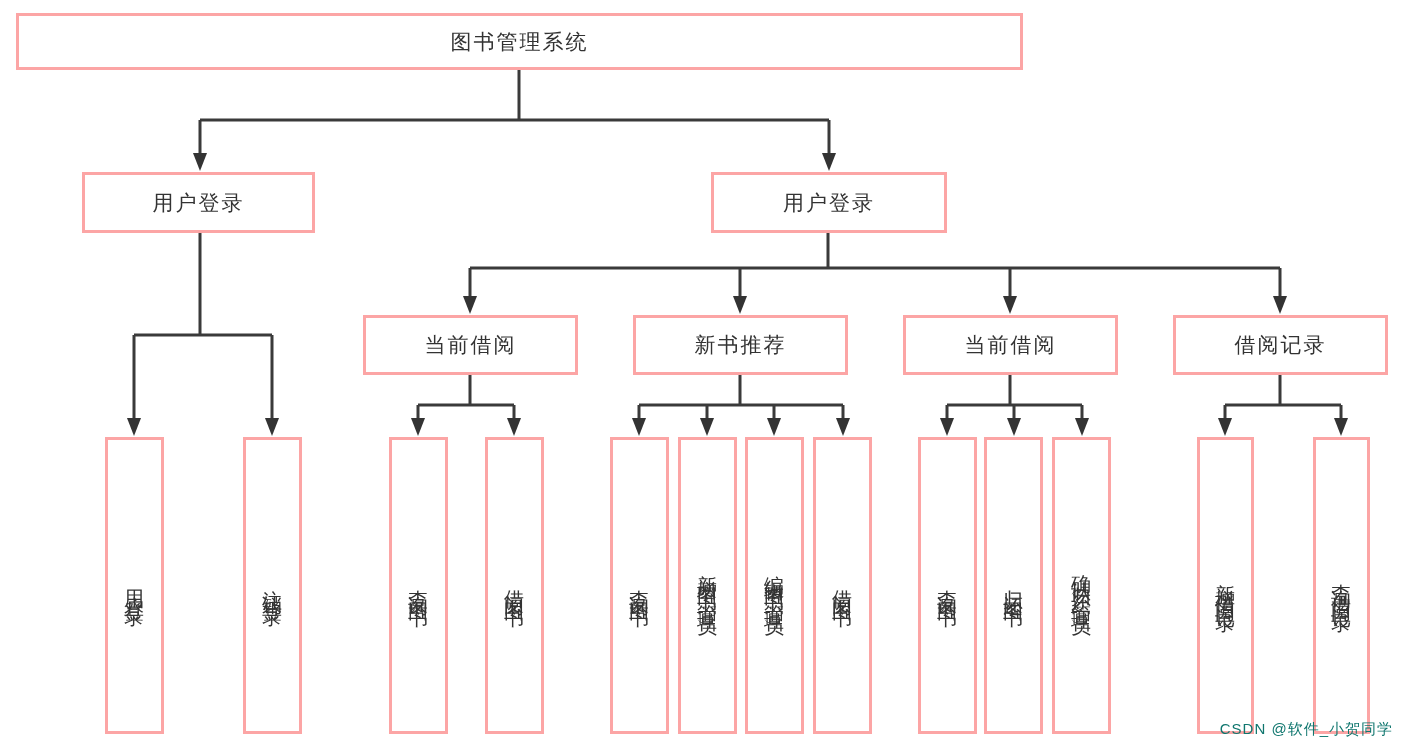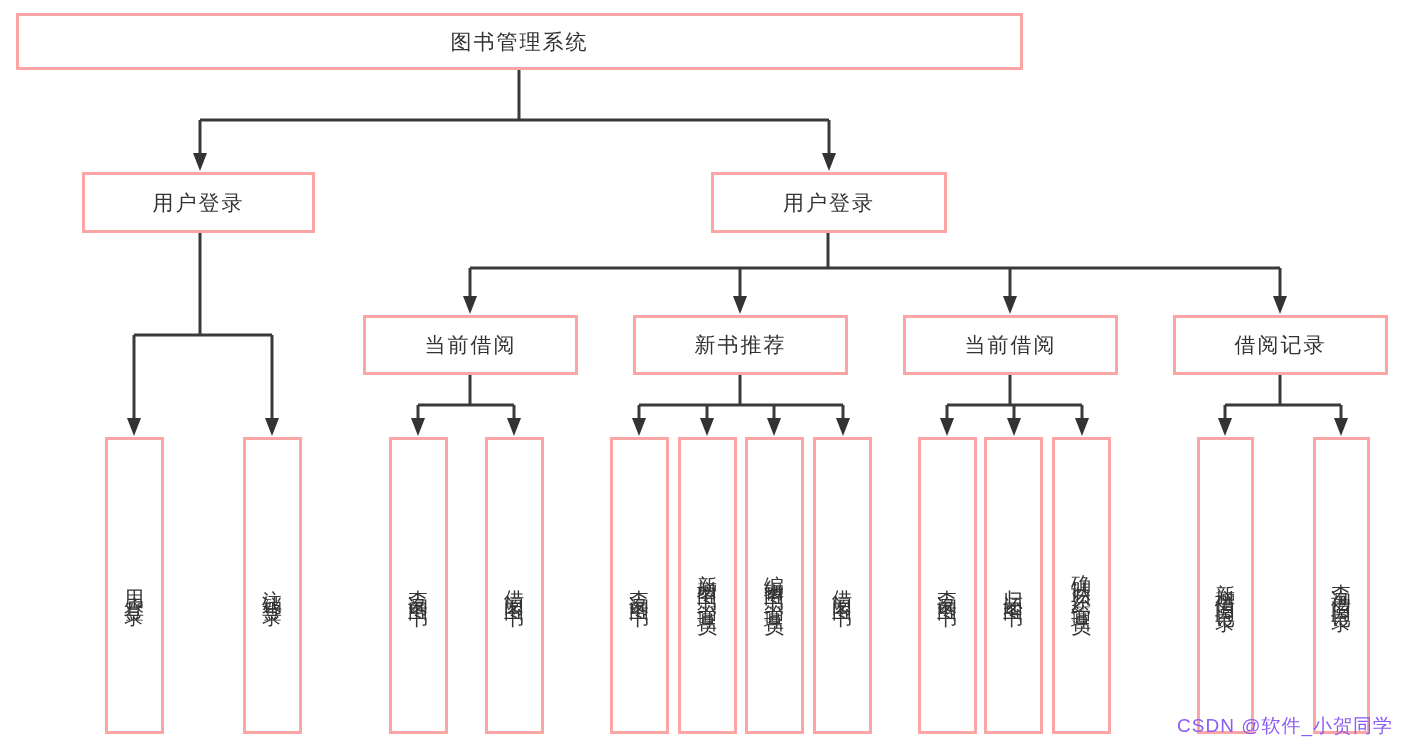--- a/index.html
+++ b/index.html
@@ -58,22 +58,22 @@
   .l-b2{left:813px;}
   .l-q3{left:918px;}
   .l-ret{left:984px;}
   .l-conf{left:1052px;}
   .l-addr{left:1197px;}
   .l-qr{left:1313px;}
   #watermark{
     position:absolute;
     right:12px;
     bottom:8px;
-    color:#8b5cf6;
-    font-size:19px;
+    color:#0f766e;
+    font-size:15px;
     letter-spacing:1px;
     z-index:5;
     white-space:nowrap;
   }
 </style>
 </head>
 <body>
 
 <div id="stage">
 

